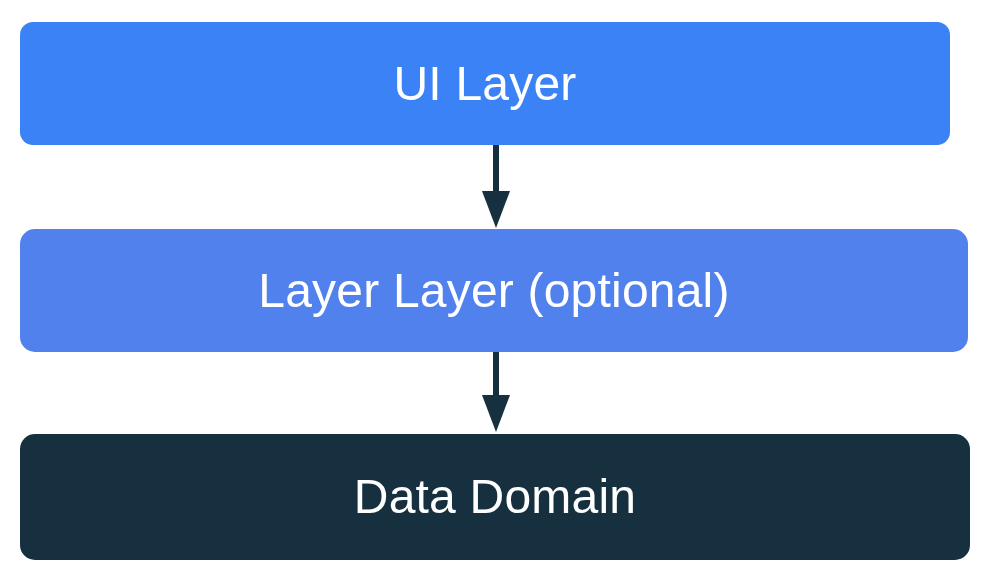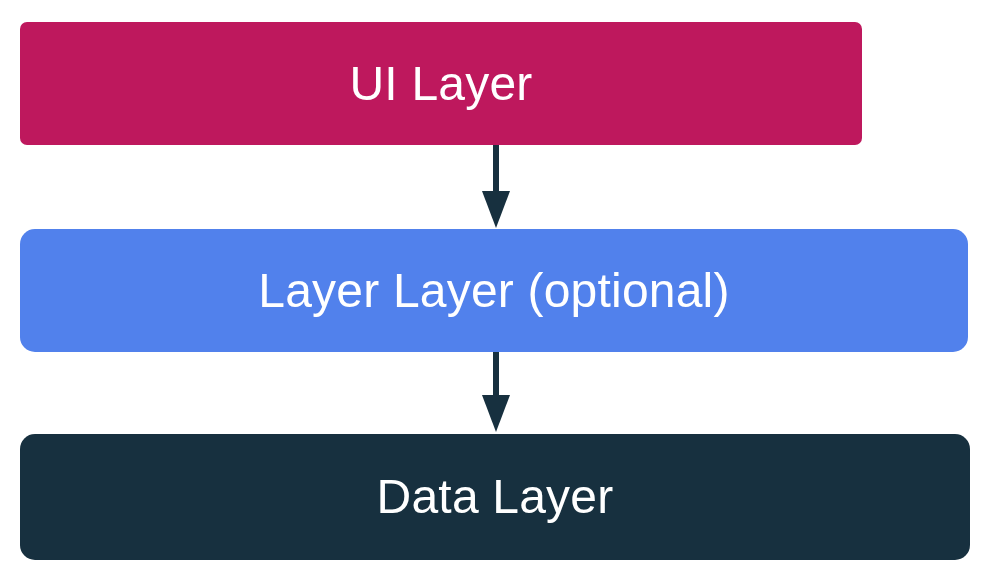--- a/index.html
+++ b/index.html
@@ -38,24 +38,24 @@
     letter-spacing: 0.2px;
     white-space: nowrap;
     text-align: center;
     font-family: "Liberation Sans", "DejaVu Sans", sans-serif;
   }
 
   
   #box-ui {
     left: 20px;
     top: 22px;
-    width: 842px;
+    width: 930px;
     height: 123px;
-    background: #be185d;
-    border-radius: 7px;
+    background: #3b82f6;
+    border-radius: 13px;
   }
 
   
   #box-domain {
     left: 20px;
     top: 229px;
     width: 948px;
     height: 123px;
     background: #5181EC;
     border-radius: 15px;
@@ -112,16 +112,16 @@
   <div class="arrow-connector" id="arrow-domain-to-data">
     <svg width="56" height="81" viewBox="0 0 56 81">
 
       <rect x="25" y="0" width="6" height="44" fill="#17303F"></rect>
 
       <polygon points="14,43 42,43 28,80" fill="#17303F"></polygon>
     </svg>
   </div>
 
   <div class="layer-box" id="box-data">
-    <span class="layer-label">Data Layer</span>
+    <span class="layer-label">Data Domain</span>
   </div>
 
 </div>
 
 </body></html>

